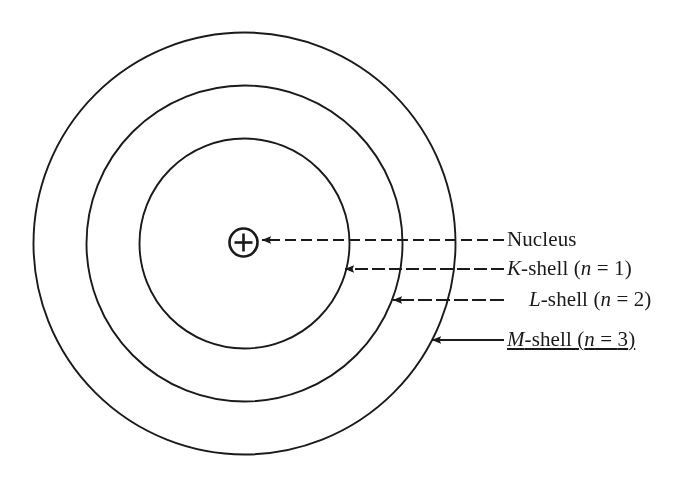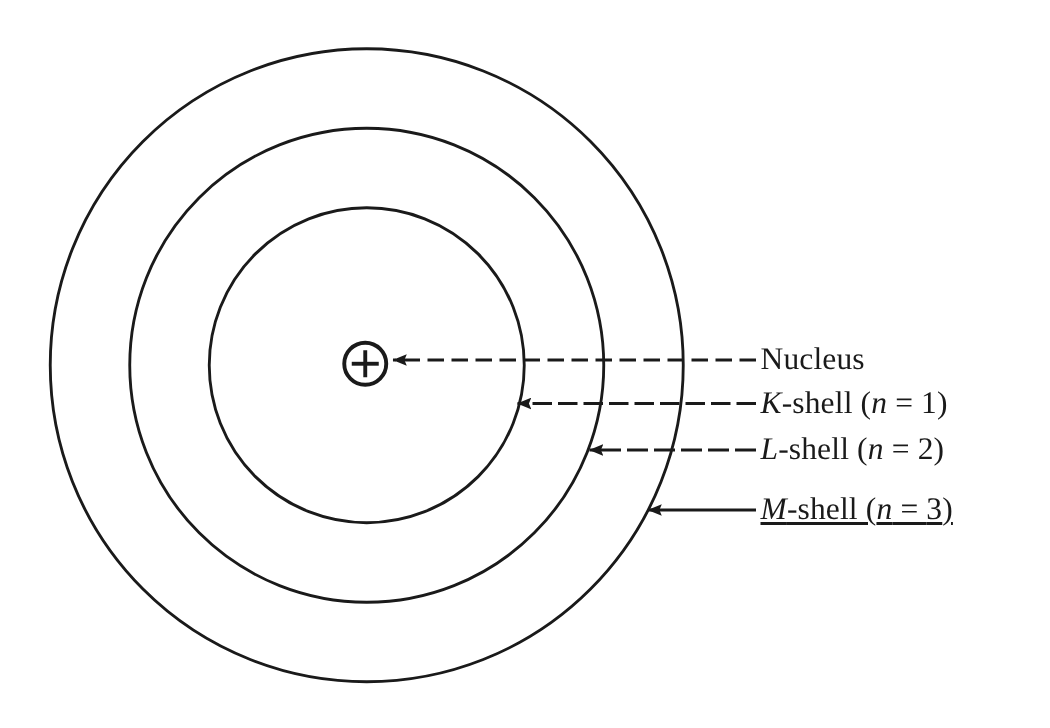--- a/index.html
+++ b/index.html
@@ -44,21 +44,21 @@
     line-height: 1;
   }
   .shell-label .sym {
     font-style: italic;
   }
   .shell-label .nvar {
     font-style: italic;
   }
   .lbl-nucleus { left: 507px; top: 229px; }
   .lbl-k       { left: 507px; top: 258px; }
-  .lbl-l       { left: 507px; top: 289px; font-family: Liberation Serif, serif; }
+  .lbl-l       { left: 529px; top: 289px; font-family: Liberation Serif, serif; }
   .lbl-m       { left: 507px; top: 329px; text-decoration: underline; }
 </style>
 </head>
 <body>
 
 <div id="figure">
 
   <svg id="diagram-svg" viewBox="0 0 700 485" xmlns="http://www.w3.org/2000/svg">
     <defs>
       <marker id="arrowhead" markerWidth="10" markerHeight="8" refX="9.2" refY="4" orient="auto" markerUnits="userSpaceOnUse">

